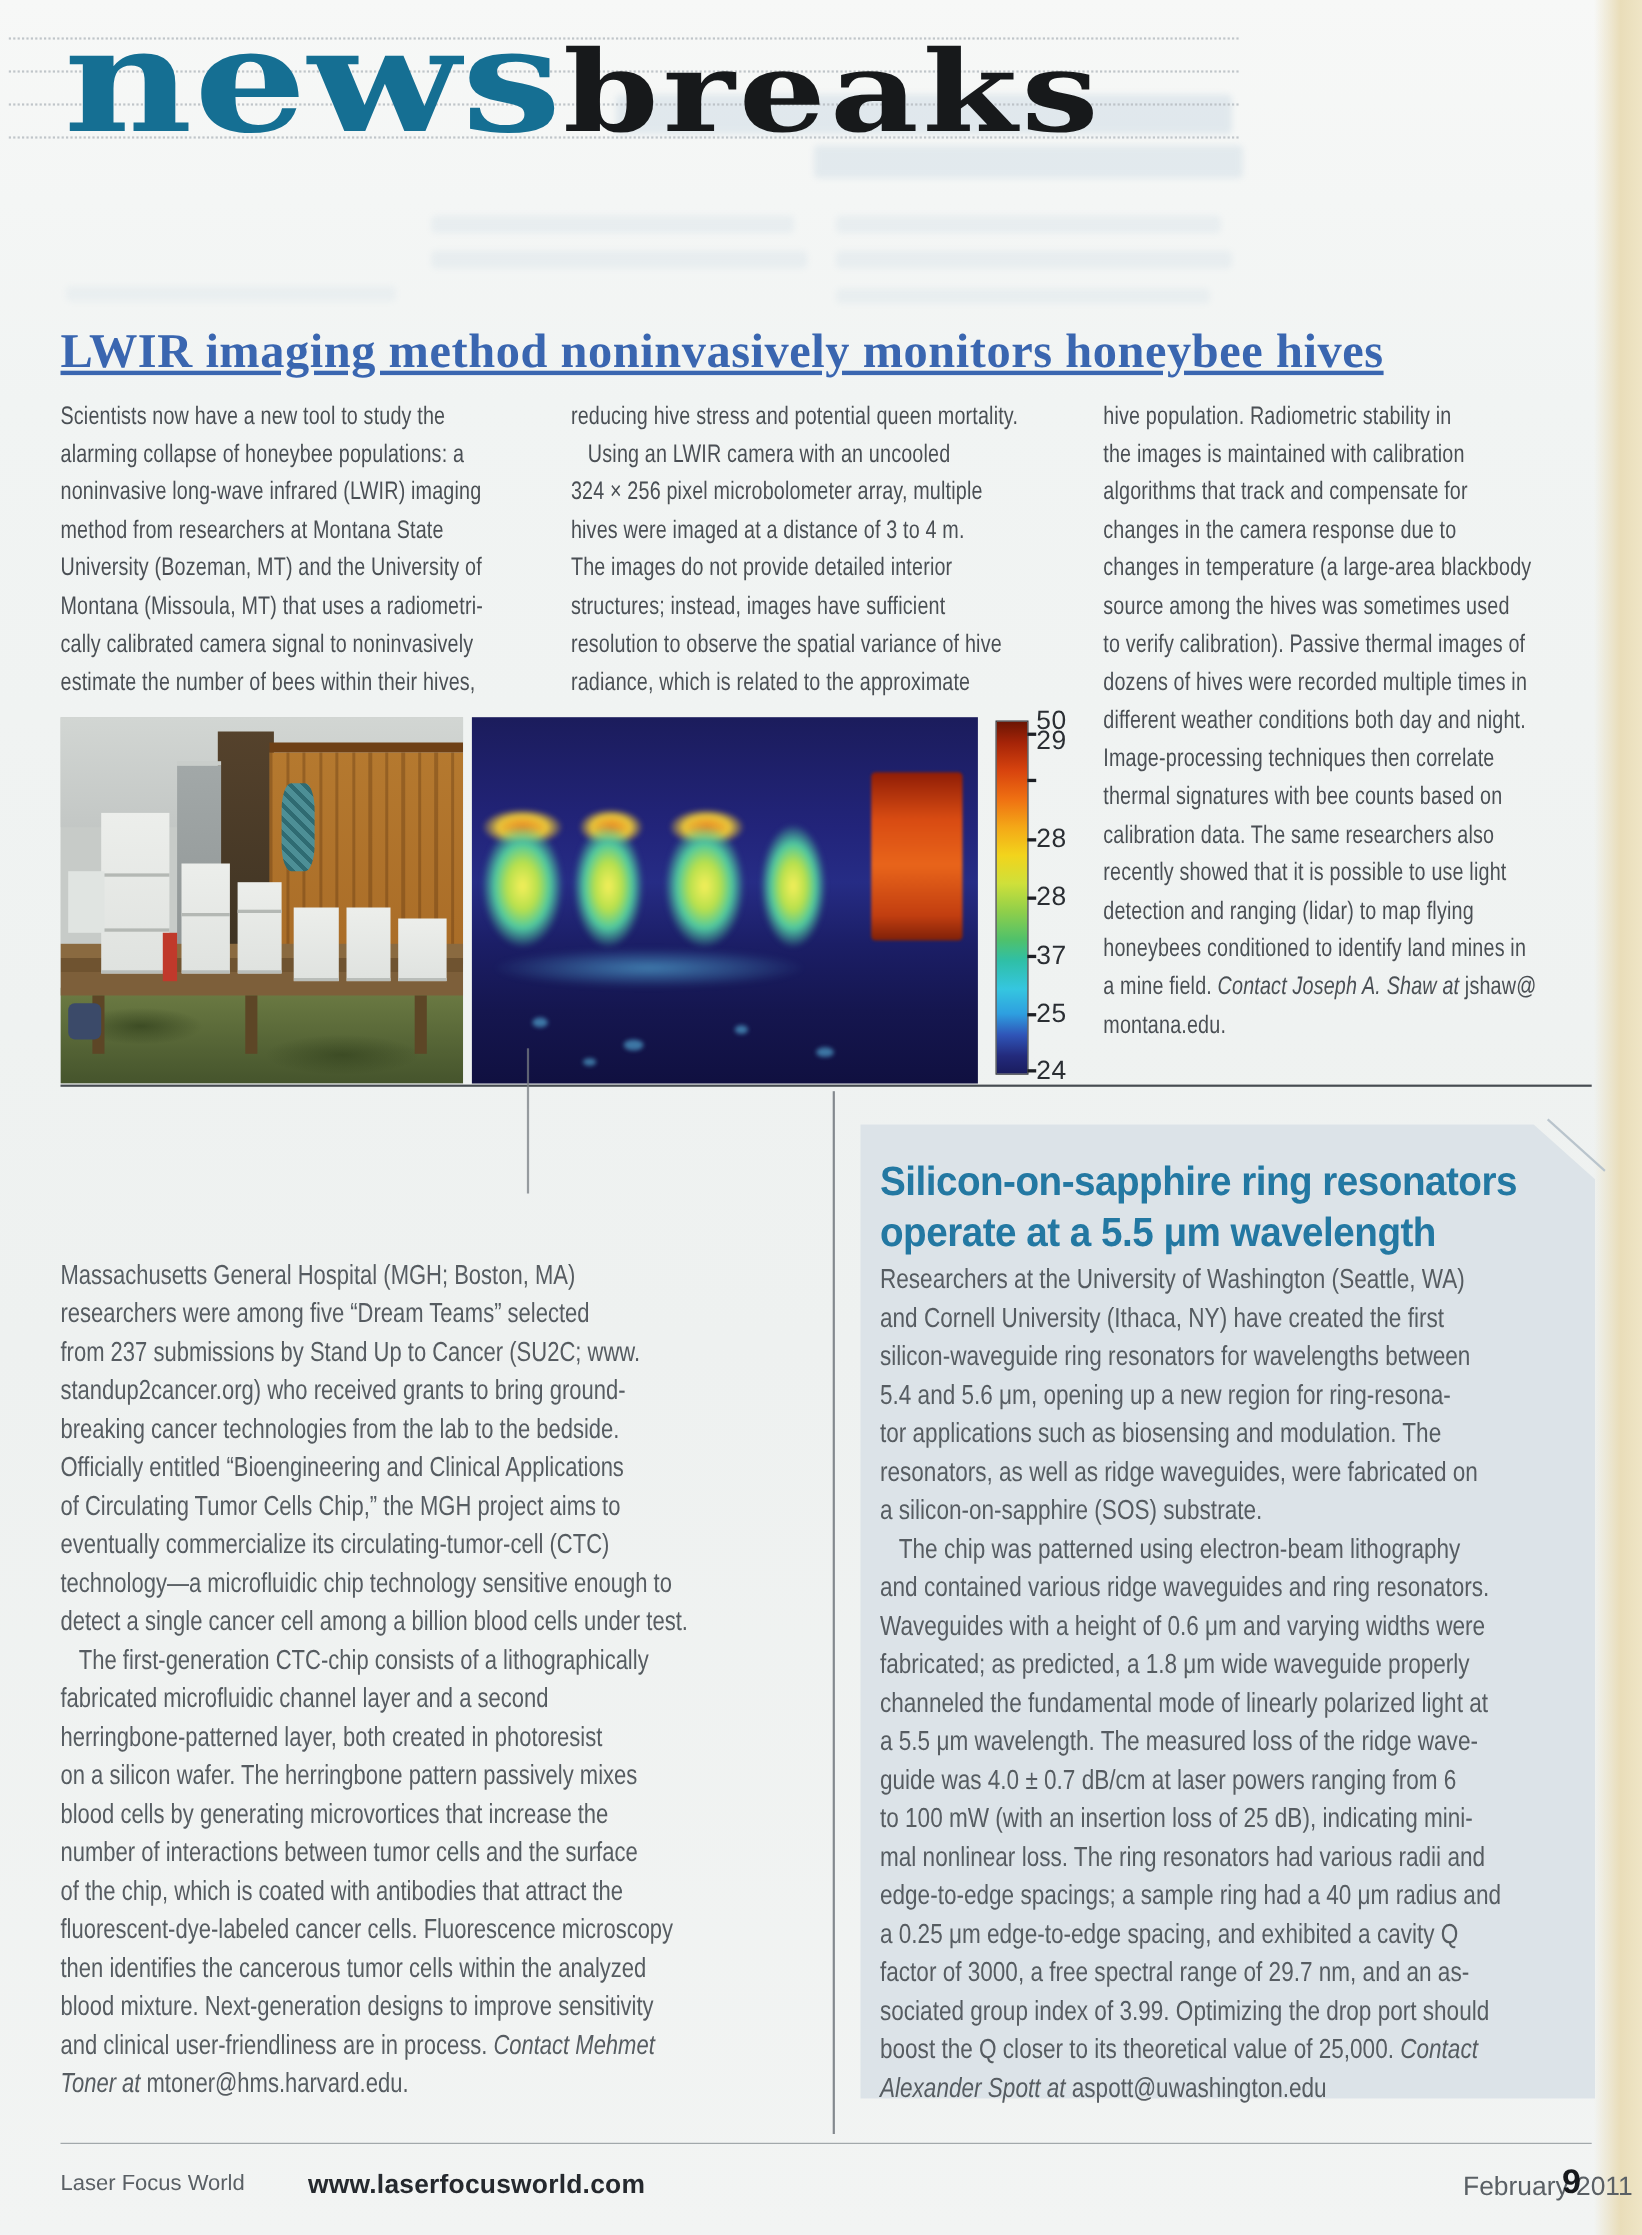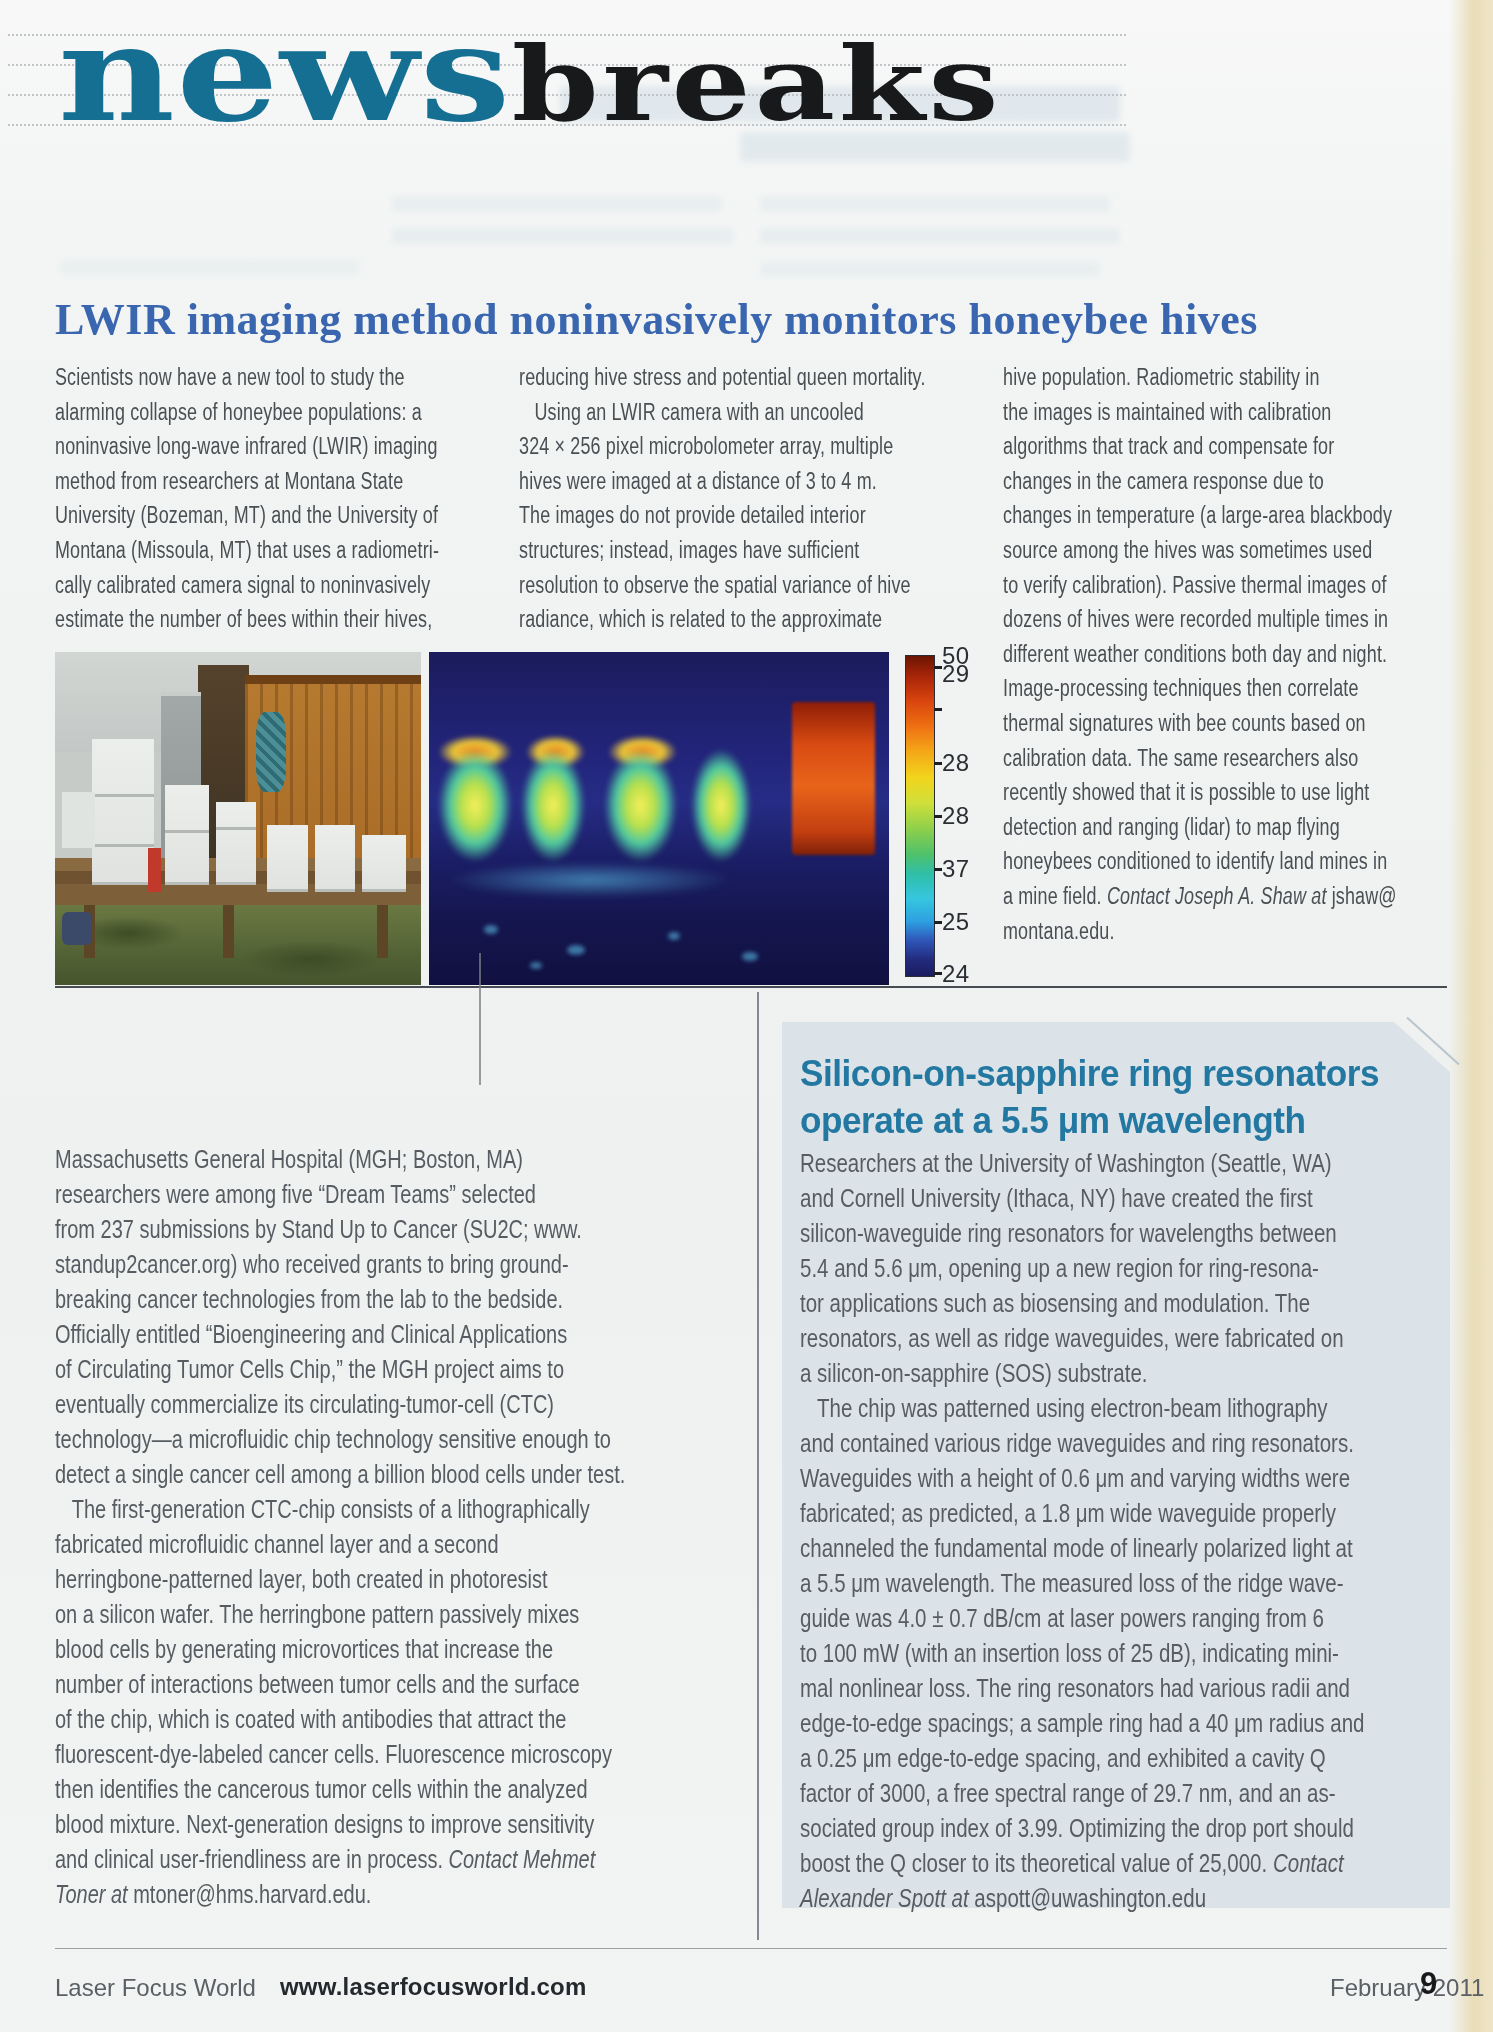--- a/index.html
+++ b/index.html
@@ -11,21 +11,21 @@
   .scan-edge{right:0;top:0;width:44px;height:2032px;
              background:linear-gradient(to right,rgba(236,226,192,0) 0%,#ead fbc 40%,#e9ddb9 55%,#efe5c6 100%);
              background:linear-gradient(to right,rgba(236,226,192,0) 0%,#e9ddb9 55%,#efe5c6 100%);}
   .ghost{position:absolute;background:#78a0c0;filter:blur(3px);border-radius:4px;}
   .dotline{position:absolute;left:8px;width:1118px;height:0;border-top:2px dotted #b7bdc2;opacity:.85;}
   
   .brand{left:58px;top:8px;transform:scaleX(1.22);transform-origin:left top;white-space:nowrap;line-height:1;}
   .brand-news{font-family:"DejaVu Serif",serif;font-weight:bold;font-size:132px;color:#156f93;letter-spacing:1px;}
   .brand-breaks{font-family:"DejaVu Serif",serif;font-weight:bold;font-size:102px;color:#17191b;letter-spacing:3px;}
   .headline{left:55px;top:294px;width:1400px;font-family:"Liberation Serif",serif;font-weight:700;
-            font-size:44px;color:#3a66b0;letter-spacing:.5px;white-space:nowrap;}
+            font-size:44px;color:#3a66b0;letter-spacing:.5px;white-space:nowrap;text-decoration:underline;}
   
   .a1col{top:360px;width:568px;font-size:23px;line-height:34.6px;color:#4a4f54;
          transform:scaleX(.78);transform-origin:left top;letter-spacing:.2px;}
   .prewrap{white-space:pre-wrap;}
   .preline{white-space:pre-line;}
   .it{font-style:italic;}
   
   .photo{left:55px;top:652px;width:366px;height:333px;overflow:hidden;background:#c7cbc8;}
   .photo>div{position:absolute;}
   .p-sky{left:0;top:0;width:100%;height:30%;background:linear-gradient(#d2d6d3,#c3c7c5);}
@@ -81,21 +81,21 @@
   
   .a3-box{left:782px;top:1022px;width:668px;height:886px;background:#dce3e8;
       clip-path:polygon(0 0,612px 0,668px 50px,668px 886px,0 886px);}
   .a3-fold{left:1398px;top:1040px;width:70px;height:2px;background:#b9c4cc;transform:rotate(42deg);}
   .a3-title{left:800px;top:1050px;width:700px;font-size:37px;font-weight:800;color:#2378a2;
       line-height:47px;letter-spacing:-.5px;transform:scaleX(.95);transform-origin:left top;}
   .a3-body{left:800px;top:1146px;width:804px;font-size:25px;line-height:35px;color:#565c61;
       transform:scaleX(.82);transform-origin:left top;}
   
   .rule-foot{left:55px;top:1948px;width:1392px;height:1px;background:#9aa0a4;}
-  .foot-mag{left:55px;top:1974px;font-size:24px;color:#5a6065;}
+  .foot-mag{left:55px;top:1974px;font-size:20px;color:#5a6065;}
   .foot-site{left:280px;top:1973px;font-size:24px;font-weight:bold;color:#25292e;letter-spacing:.2px;}
   .foot-issue{left:1330px;top:1974px;font-size:24px;color:#5a6065;}
   .foot-page{left:1420px;top:1966px;font-size:31px;font-weight:bold;color:#17191c;}
 </style>
 </head>
 <body>
 
 <div class="page">
 
   <div class="abs scan-edge"></div>

